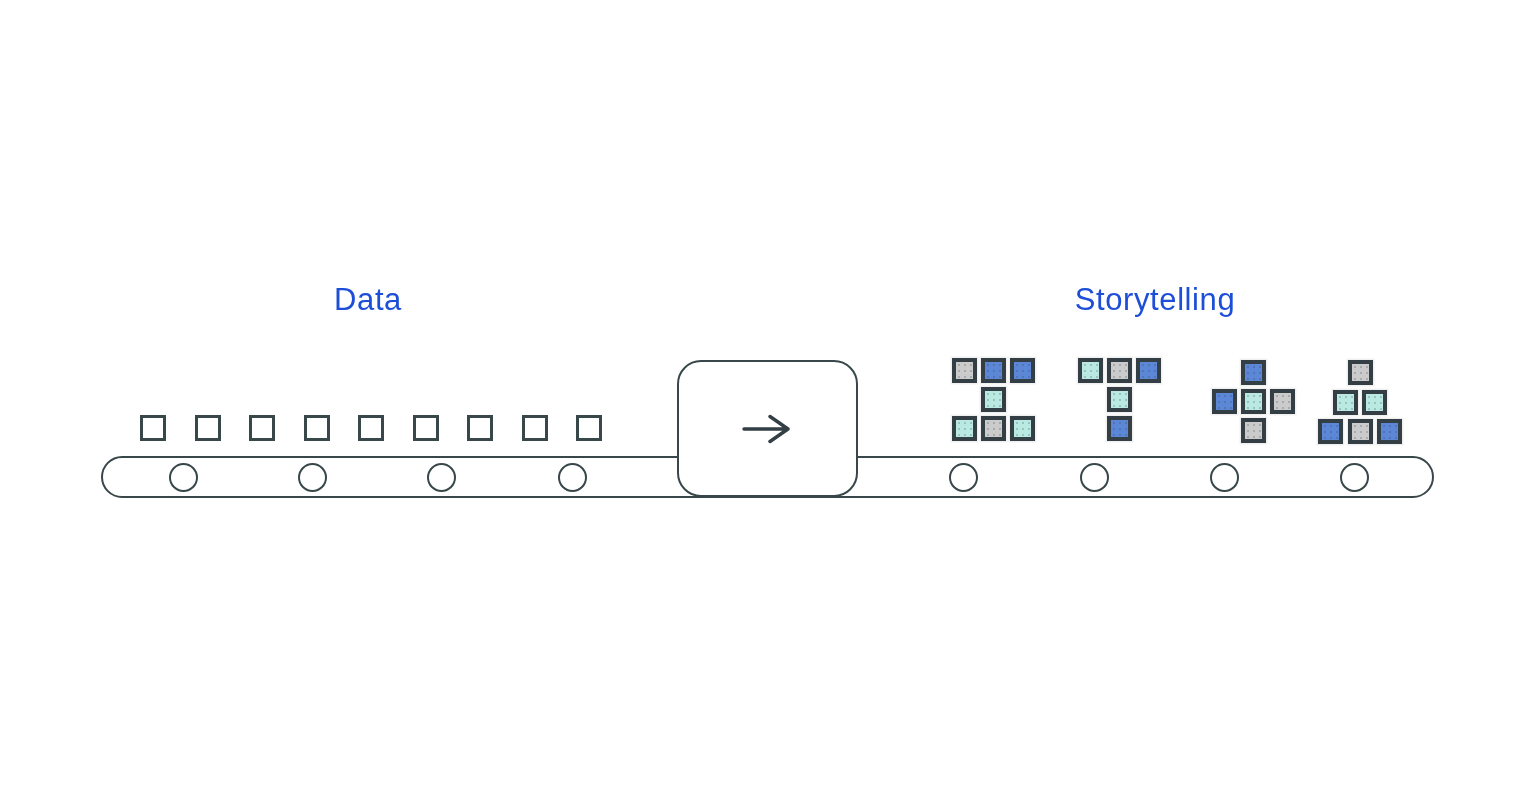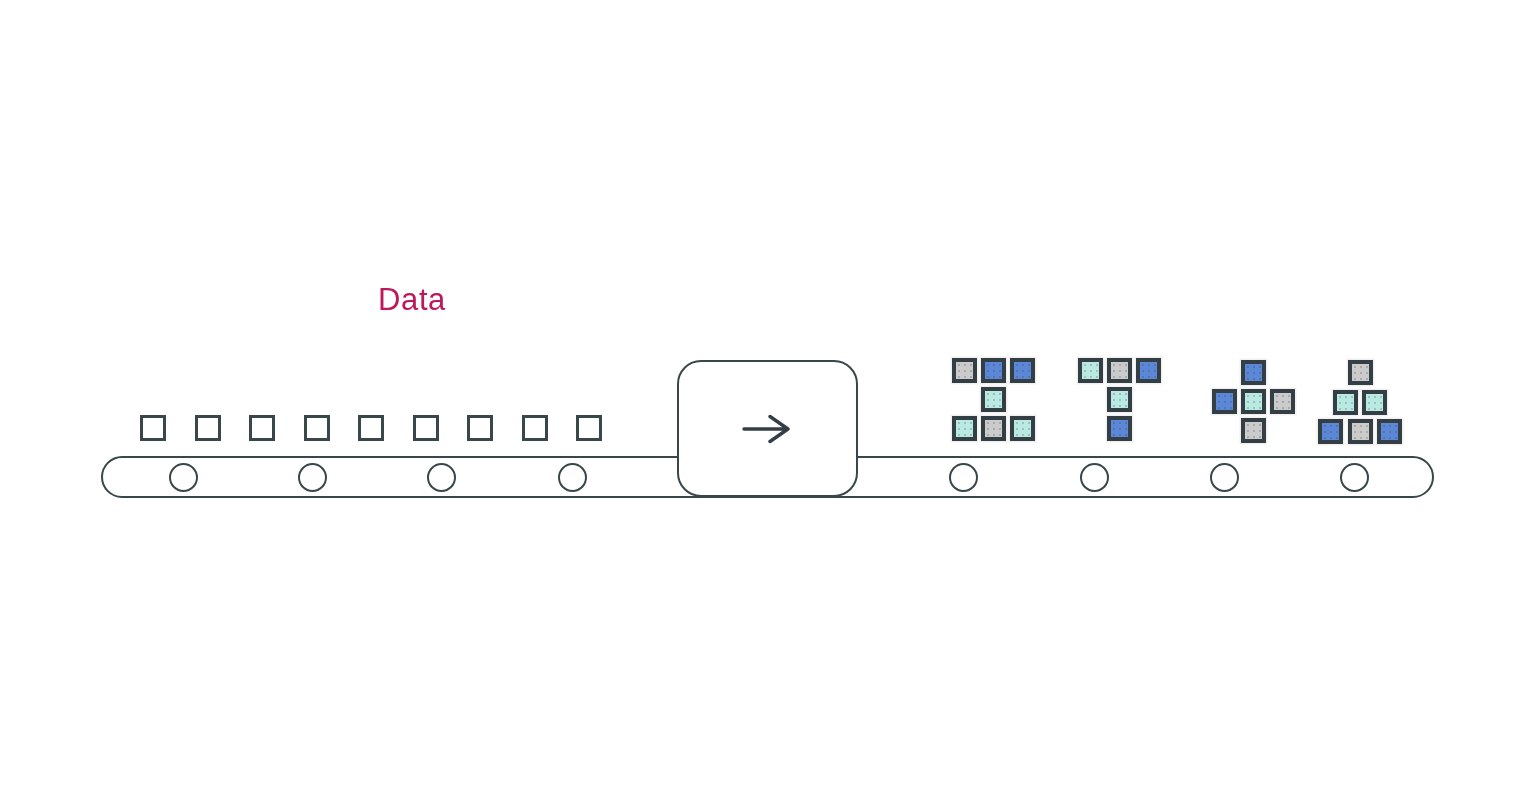--- a/index.html
+++ b/index.html
@@ -14,24 +14,23 @@
     height: 804px;
     background: #ffffff;
     overflow: hidden;
   }
   .label {
     position: absolute;
     transform: translateX(-50%);
     font-size: 31px;
     font-weight: 500;
     letter-spacing: 0.6px;
-    color: #be185d;
+    color: #1d4ed8;
     white-space: nowrap;
     line-height: 1;
-    margin-left: 44px;
   }
   #belt {
     position: absolute;
     background: #ffffff;
     border: 2px solid #37474a;
     box-sizing: border-box;
   }
   .roller {
     position: absolute;
     box-sizing: border-box;
@@ -67,20 +66,21 @@
     background-size: 6px 6px;
   }
 </style>
 </head>
 <body>
 
 <div id="stage">
 
   <div class="label" id="label-input" style="left: 368px; top: 284px;">Data</div>
 
+  <div class="label" id="label-output" style="left: 1155px; top: 284px;">Storytelling</div>
 
 
   <div id="belt" style="left: 101px; top: 456px; width: 1333px; height: 42px; border-radius: 21px;"></div>
 
   <div id="rollers">
       <div class="roller" style="left: 168.5px; top: 462.5px; width: 29px; height: 29px;"></div>
       <div class="roller" style="left: 297.5px; top: 462.5px; width: 29px; height: 29px;"></div>
       <div class="roller" style="left: 426.5px; top: 462.5px; width: 29px; height: 29px;"></div>
       <div class="roller" style="left: 557.5px; top: 462.5px; width: 29px; height: 29px;"></div>
       <div class="roller" style="left: 948.5px; top: 462.5px; width: 29px; height: 29px;"></div>

